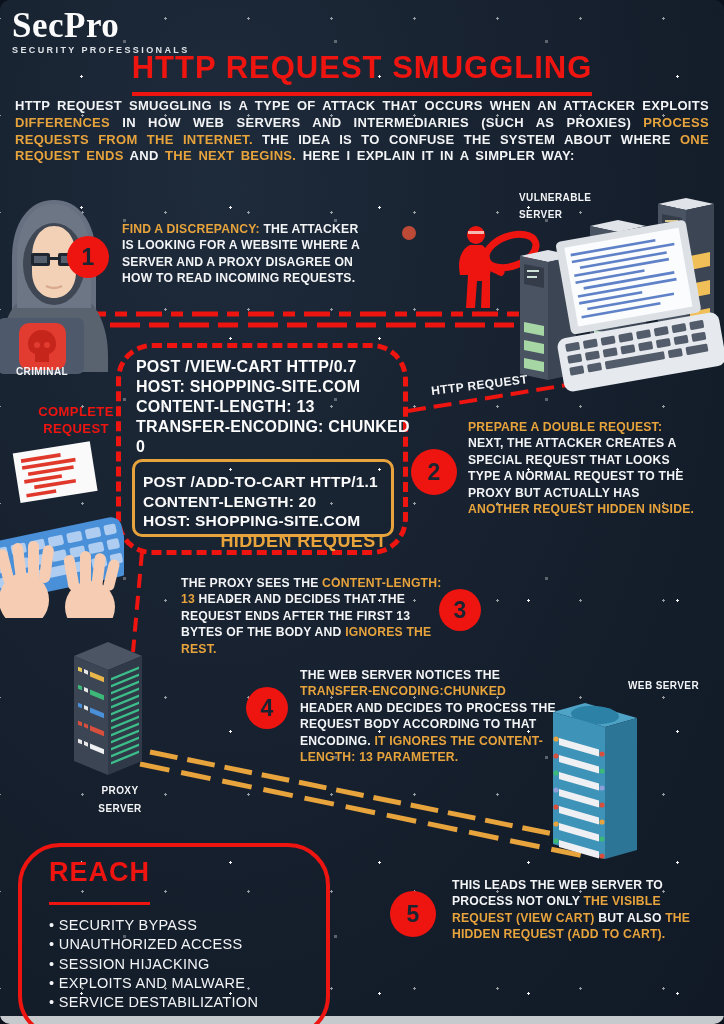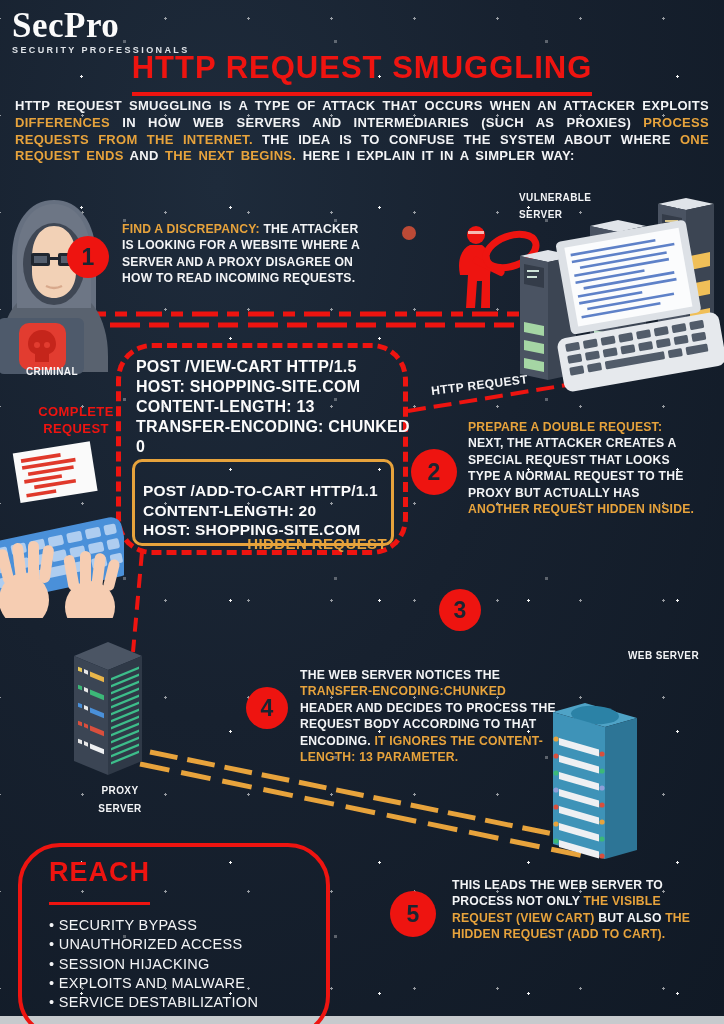--- a/index.html
+++ b/index.html
@@ -1,20 +1,21 @@
 <!DOCTYPE html>
 <html style="--accent-red: #ee1410; --highlight-orange: #e7a33c; --background-navy: #17212f; --teal-server: #3e93b8;"><head>
 <meta charset="utf-8">
 <style>
   html,body{margin:0;padding:0;background:#0b121c;}
   #canvas{
     position:relative;width:724px;height:1024px;overflow:hidden;
     font-family:"Liberation Sans","DejaVu Sans",sans-serif;
     background:radial-gradient(ellipse at 30% 18%, #1e2b3b 0%, #17212f 45%, #101925 100%);
     color:#f3f4f6;
+    border-radius:10px;
   }
   .stars{position:absolute;inset:0;pointer-events:none;
     background-image:
       radial-gradient(circle, rgba(255,255,255,.95) 1px, transparent 1.4px),
       radial-gradient(circle, rgba(255,255,255,.55) 1px, transparent 1.3px),
       radial-gradient(circle, rgba(255,255,255,.30) 1.6px, transparent 2px);
     background-size:149px 131px, 83px 97px, 211px 179px;
     background-position:7px 11px, 41px 67px, 19px 131px;
   }
   .abs{position:absolute;}
@@ -27,25 +28,25 @@
   .logo-sub{font-size:9px;letter-spacing:2.4px;color:#dfe3e8;font-weight:bold;margin-top:1px;}
   .title-wrap{left:0;top:50px;width:724px;text-align:center;}
   .title{display:inline-block;color:var(--accent-red,#ee1410);font-size:31px;font-weight:800;letter-spacing:1px;border-bottom:4px solid var(--accent-red,#ee1410);padding-bottom:6px;}
   .intro{left:15px;top:98px;width:694px;font-size:13px;line-height:16.8px;font-weight:bold;text-align:justify;letter-spacing:.3px;word-spacing:2.5px;margin:0;}
   
   .step-circle{width:42px;height:42px;border-radius:50%;background:var(--accent-red,#ee1410);display:flex;align-items:center;justify-content:center;color:#1b2531;font-size:23px;font-weight:800;}
   .step-text{font-size:12.2px;line-height:16.4px;font-weight:bold;letter-spacing:.2px;}
   
   .white-label{font-size:10px;font-weight:bold;color:#f3f4f6;letter-spacing:.4px;}
   .red-label{font-size:13px;font-weight:bold;color:var(--accent-red,#ee1410);letter-spacing:.4px;}
-  .orange-label{font-size:15px;font-weight:bold;color:var(--highlight-orange,#e7a33c);letter-spacing:.4px;}
+  .orange-label{font-size:18px;font-weight:bold;color:var(--highlight-orange,#e7a33c);letter-spacing:.4px;}
   
   .code-box{left:116px;top:343px;width:292px;height:212px;border:5px dashed var(--accent-red,#ee1410);border-radius:36px;box-sizing:border-box;padding:9px 0 0 15px;}
   .code-line{font-size:16px;line-height:20px;font-weight:bold;color:#fbfbfb;letter-spacing:.2px;white-space:nowrap;}
-  .inner-box{margin-top:2px;width:262px;border:3px solid var(--highlight-orange,#e7a33c);border-radius:10px;box-sizing:border-box;padding:19px 0 3px 8px;margin-left:-4px;}
+  .inner-box{margin-top:2px;width:262px;border:3px solid var(--highlight-orange,#e7a33c);border-radius:10px;box-sizing:border-box;padding:10px 0 3px 8px;margin-left:-4px;}
   .inner-box .code-line{font-size:15.5px;line-height:19.5px;}
   .hidden-label{position:absolute;right:16px;bottom:-2px;}
   
   .reach-box{left:18px;top:843px;width:312px;height:195px;border:4px solid var(--accent-red,#ee1410);border-radius:42px;box-sizing:border-box;padding:10px 0 0 27px;}
   .reach-title{display:inline-block;color:var(--accent-red,#ee1410);font-size:27px;font-weight:800;letter-spacing:1px;border-bottom:3px solid var(--accent-red,#ee1410);padding-bottom:14px;margin:0;}
   .reach-list{margin-top:11px;}
   .reach-item{font-size:14.5px;line-height:19.3px;font-weight:normal;color:#f3f4f6;letter-spacing:.3px;}
   .reach-item::before{content:"•  ";color:#f3f4f6;}
   .red-dot{left:402px;top:226px;width:14px;height:14px;border-radius:50%;background:#bc4a36;}
   .bottom-strip{left:0;top:1016px;width:724px;height:8px;background:#c7cacd;z-index:1;}
@@ -87,21 +88,21 @@
     <rect x="50" y="61" width="12" height="3" fill="#20262f"></rect>
     <rect x="36" y="60" width="13" height="7" fill="#555f6e"></rect>
     <rect x="63" y="60" width="13" height="7" fill="#555f6e"></rect>
     <path d="M48 90 Q56 94 64 90" stroke="#d8a98c" stroke-width="2.5" fill="none"></path>
     <rect x="0" y="122" width="86" height="56" rx="6" fill="#4e5a6b"></rect>
     <rect x="21" y="127" width="47" height="47" rx="10" fill="#e23c30"></rect>
     <path d="M44 134 c-9 0 -14 7 -14 14 c0 6 4 9 7 10 l0 8 l14 0 l0 -8 c3 -1 7 -4 7 -10 c0 -7 -5 -14 -14 -14 z" fill="#c5251b"></path>
     <circle cx="39" cy="149" r="3" fill="#e23c30"></circle>
     <circle cx="49" cy="149" r="3" fill="#e23c30"></circle>
   </svg>
-  <div class="abs white-label" style="left:6px;top:366px;width:72px;text-align:right">CRIMINAL</div>
+  <div class="abs white-label" style="left:6px;top:366px;width:72px;text-align:center">CRIMINAL</div>
 
   <div class="abs step-circle" style="left:67px;top:236px">
       <span>1</span>
     </div>
   <div class="abs step-text" style="left:122px;top:221px;width:248px"><span class="seg-orange">FIND A DISCREPANCY:</span><span class="seg-white"> THE ATTACKER IS LOOKING FOR A WEBSITE WHERE A SERVER AND A PROXY DISAGREE ON HOW TO READ INCOMING REQUESTS.</span></div>
 
   <div class="abs white-label pre" style="left:519px;top:189px;line-height:17px">VULNERABLE
 SERVER</div>
   <div class="abs red-dot"></div>
 
@@ -192,21 +193,21 @@
           <rect x="68" y="164" width="14" height="8" rx="1.5"></rect>
           <rect x="86" y="164" width="60" height="8" rx="1.5"></rect>
           <rect x="150" y="164" width="14" height="8" rx="1.5"></rect>
           <rect x="168" y="164" width="22" height="8" rx="1.5"></rect>
       </g>
     </g>
   </svg>
 
   <div class="abs code-box">
     <div>
-        <div class="code-line">POST /VIEW-CART HTTP/1.5</div>
+        <div class="code-line">POST /VIEW-CART HTTP/0.7</div>
         <div class="code-line">HOST: SHOPPING-SITE.COM</div>
         <div class="code-line">CONTENT-LENGTH: 13</div>
         <div class="code-line">TRANSFER-ENCODING: CHUNKED</div>
         <div class="code-line">0</div>
       </div>
     <div class="inner-box">
       <div>
           <div class="code-line">POST /ADD-TO-CART HTTP/1.1</div>
           <div class="code-line">CONTENT-LENGTH: 20</div>
           <div class="code-line">HOST: SHOPPING-SITE.COM</div>
@@ -269,20 +270,21 @@
   </svg>
 
   <div class="abs step-circle" style="left:411px;top:449px;width:46px;height:46px">
       <span>2</span>
     </div>
   <div class="abs step-text" style="left:468px;top:419px;width:232px"><span class="seg-orange">PREPARE A DOUBLE REQUEST:</span><span class="seg-white"> NEXT, THE ATTACKER CREATES A SPECIAL REQUEST THAT LOOKS TYPE A NORMAL REQUEST TO THE PROXY BUT ACTUALLY HAS </span><span class="seg-orange">ANOTHER REQUEST HIDDEN INSIDE.</span></div>
 
   <div class="abs step-circle" style="left:439px;top:589px">
       <span>3</span>
     </div>
+  <div class="abs step-text" style="left:181px;top:575px;width:262px"><span class="seg-white">THE PROXY SEES THE </span><span class="seg-orange">CONTENT-LENGTH: 13</span><span class="seg-white"> HEADER AND DECIDES THAT THE REQUEST ENDS AFTER THE FIRST 13 BYTES OF THE BODY AND </span><span class="seg-orange">IGNORES THE REST.</span></div>
 
   <svg class="abs" style="left:62px;top:626px" width="118" height="158" viewBox="0 0 118 158">
     <polygon points="12,30 46,16 80,30 46,44" fill="#4b5564"></polygon>
     <polygon points="12,30 46,44 46,149 12,135" fill="#3b4554"></polygon>
     <polygon points="46,44 80,30 80,135 46,149" fill="#2f3947"></polygon>
     <g>
       <polygon points="16,40.7 20,42.3 20,46.3 16,44.7" fill="#e8c85a"></polygon>
         <polygon points="22,43.1 26,44.7 26,48.7 22,47.1" fill="#e8e8e8"></polygon>
       <polygon points="28,45.5 42,51.2 42,56.2 28,50.5" fill="#e8b54a"></polygon>
       <polygon points="16,58.7 20,60.3 20,64.3 16,62.7" fill="#3cb878"></polygon>
@@ -344,21 +346,21 @@
         <circle cx="11" cy="141" r="2.6" fill="#d94f3d"></circle>
         <circle cx="57" cy="156" r="2.6" fill="#e8a33c"></circle>
       <polygon points="14,157 54,168.5 54,175.5 14,164" fill="#eef0f3"></polygon>
         <circle cx="11" cy="158" r="2.6" fill="#e8a33c"></circle>
         <circle cx="57" cy="173" r="2.6" fill="#3cb878"></circle>
       <polygon points="14,174 54,185.5 54,192.5 14,181" fill="#eef0f3"></polygon>
         <circle cx="11" cy="175" r="2.6" fill="#3cb878"></circle>
         <circle cx="57" cy="190" r="2.6" fill="#d94f3d"></circle>
     </g>
   </svg>
-  <div class="abs white-label" style="left:628px;top:650px;width:96px">WEB SERVER</div>
+  <div class="abs white-label" style="left:628px;top:680px;width:96px">WEB SERVER</div>
 
   <div class="abs step-circle" style="left:390px;top:891px;width:46px;height:46px">
       <span>5</span>
     </div>
   <div class="abs step-text" style="left:452px;top:877px;width:250px"><span class="seg-white">THIS LEADS THE WEB SERVER TO PROCESS NOT ONLY </span><span class="seg-orange">THE VISIBLE REQUEST (VIEW CART)</span><span class="seg-white"> BUT ALSO </span><span class="seg-orange">THE HIDDEN REQUEST (ADD TO CART).</span></div>
 
   <div class="abs reach-box">
     <h2 class="reach-title">REACH</h2>
     <div class="reach-list">
         <div class="reach-item">SECURITY BYPASS</div>

